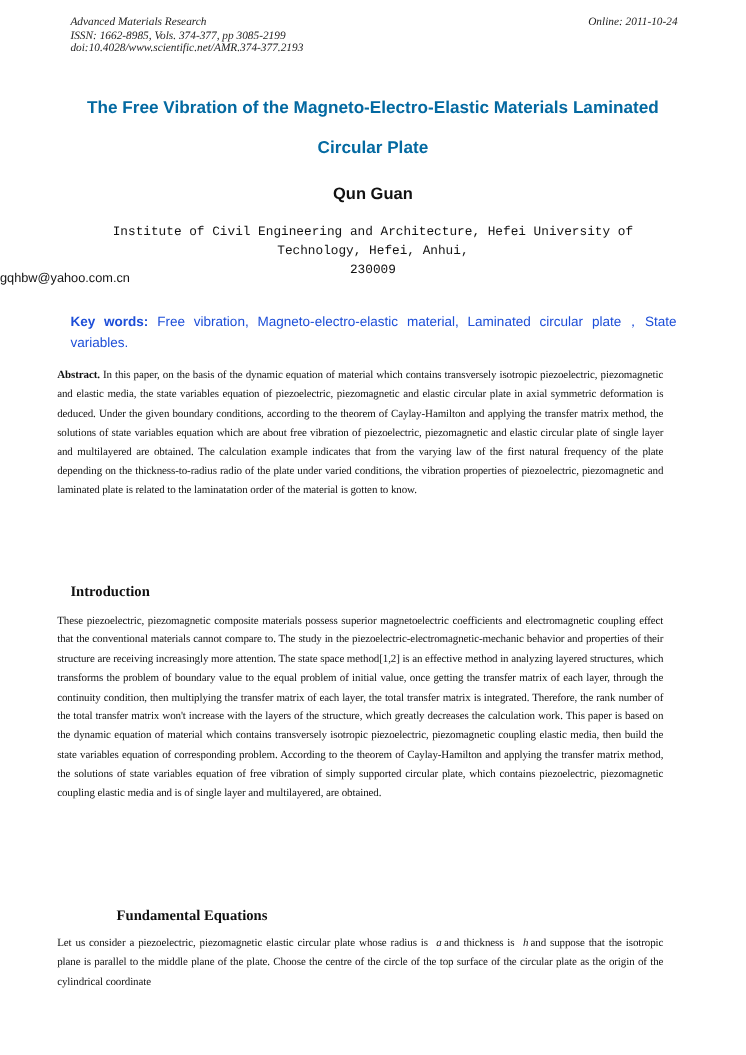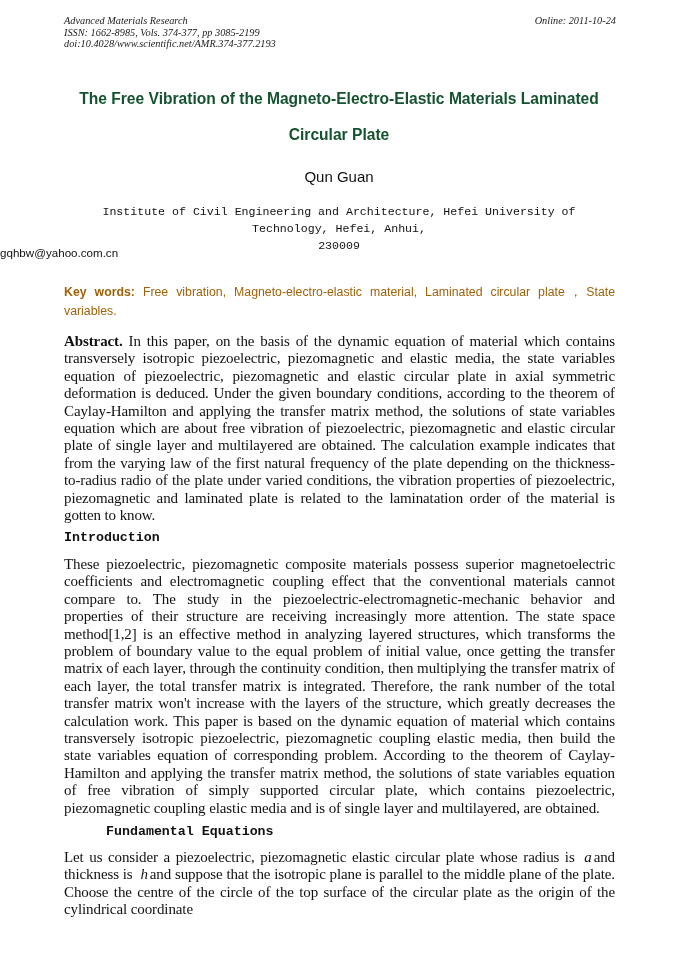--- a/index.html
+++ b/index.html
@@ -2,39 +2,39 @@
 <html><head>
   <meta charset="utf-8">
   <style>
     html, body { margin: 0; padding: 0; background: #ffffff; }
     body { width: 678px; height: 959px; position: relative; overflow: hidden; color: #111; }
     .page { position: absolute; left: 0; top: 0; width: 612px; height: 959px; }
     .header { position: absolute; left: 64px; top: 15px; width: 552px;
       font-family: "Liberation Serif", serif; font-style: italic; font-size: 10.3px; line-height: 11.5px; color: #222; }
     .header .right { position: absolute; right: 0; top: 0; }
     .title { position: absolute; left: 40px; width: 598px; text-align: center;
-      font-family: "Liberation Sans", sans-serif; font-weight: bold; font-size: 15.6px; color: #14532d; }
+      font-family: "Liberation Sans", sans-serif; font-weight: bold; font-size: 15.6px; color: #0369a1; }
     .t1 { top: 90px; }
     .t2 { top: 126px; }
     .author { position: absolute; left: 0; width: 678px; top: 168px; text-align: center;
-      font-family: "Liberation Sans", sans-serif; font-size: 15px; color: #111; }
+      font-family: "Liberation Sans", sans-serif; font-size: 15px; color: #111; font-weight: bold; }
     .affil { position: absolute; left: 80px; width: 518px; top: 203px; text-align: center;
       font-family: Liberation Mono, monospace; font-size: 11.6px; line-height: 17px; color: #111; }
     .email { position: absolute; left: 0; width: 678px; top: 246px; 
       font-family: "Liberation Sans", sans-serif; font-size: 11.6px; color: #111; }
     .keywords { position: absolute; left: 64px; width: 551px; top: 283px;
       font-family: "Liberation Sans", sans-serif; font-size: 12.3px; line-height: 18.5px;
-      text-align: justify; color: #a16207; }
+      text-align: justify; color: #1d4ed8; }
     .keywords b { font-weight: bold; }
-    .para { position: absolute; left: 64px; width: 551px;
-      font-family: "Liberation Serif", serif; font-size: 15px; line-height: 17.4px;
+    .para { position: absolute; left: 52px; width: 551px;
+      font-family: "Liberation Serif", serif; font-size: 10px; line-height: 17.4px;
       text-align: justify; color: #111; letter-spacing: -0.1px; }
     .abstract { top: 333px; }
     .abstract b { font-weight: bold; }
-    .h { position: absolute; left: 64px; font-family: Liberation Mono, monospace; font-weight: bold; font-size: 13.3px; color: #111; }
+    .h { position: absolute; left: 64px; font-family: Liberation Serif, serif; font-weight: bold; font-size: 13.3px; color: #111; }
     .h-intro { top: 530px; }
     .intro { top: 556px; }
     .h-fund { top: 824px; margin-left: 42px; }
     .fund { top: 849px; }
     i.var { font-style: italic; padding: 0 2px 0 4px; }
   </style>
 </head>
 <body>
 
 <div class="page">

